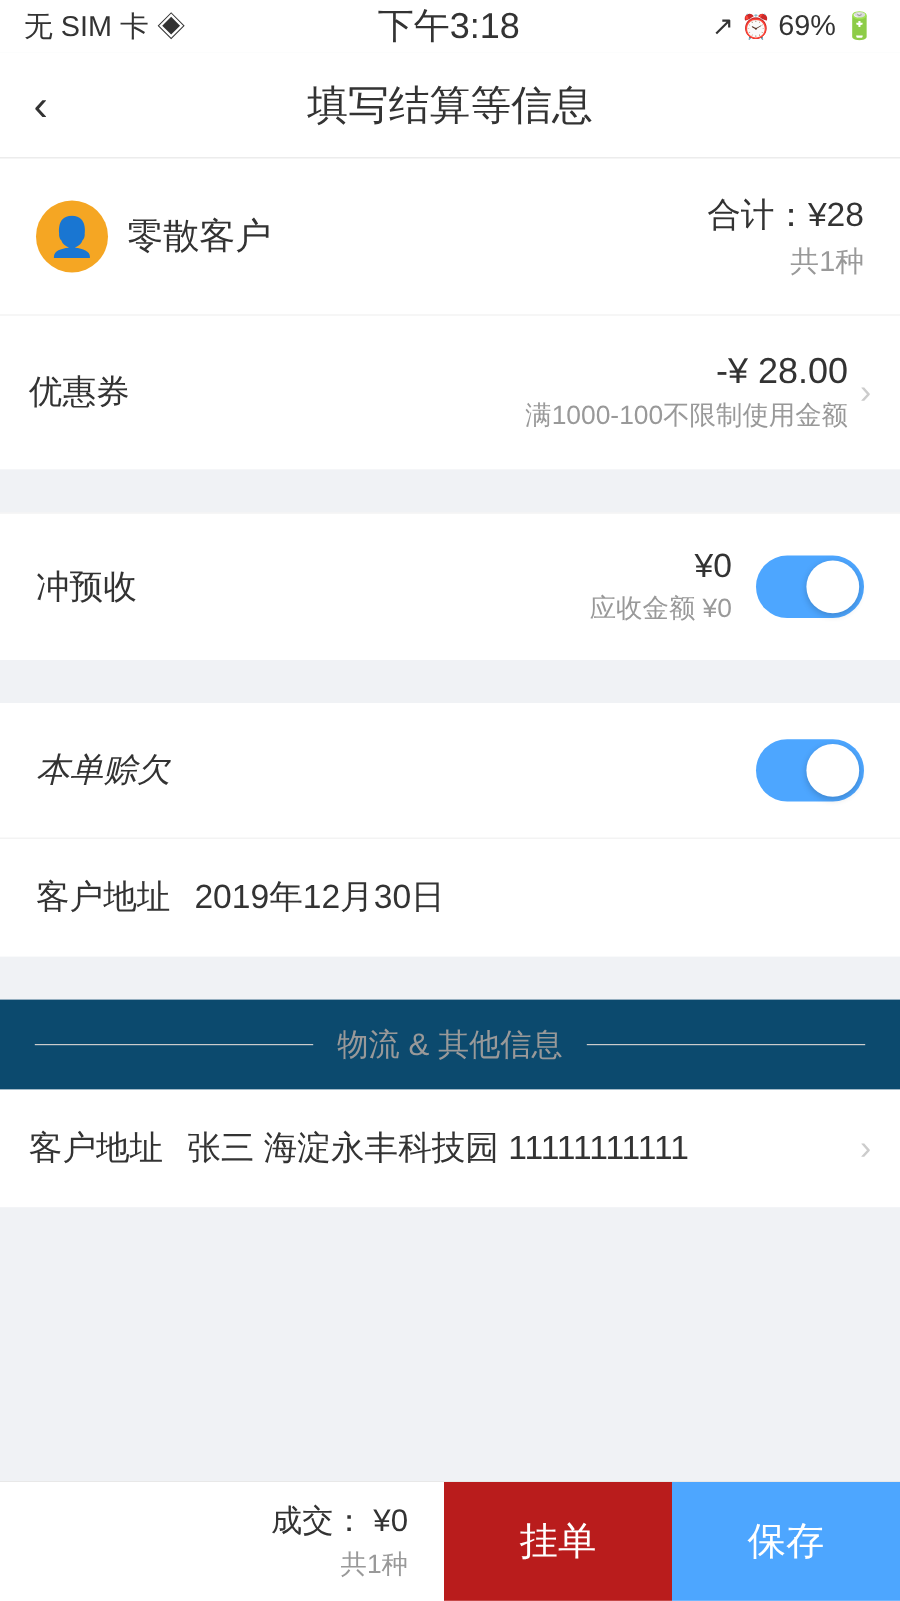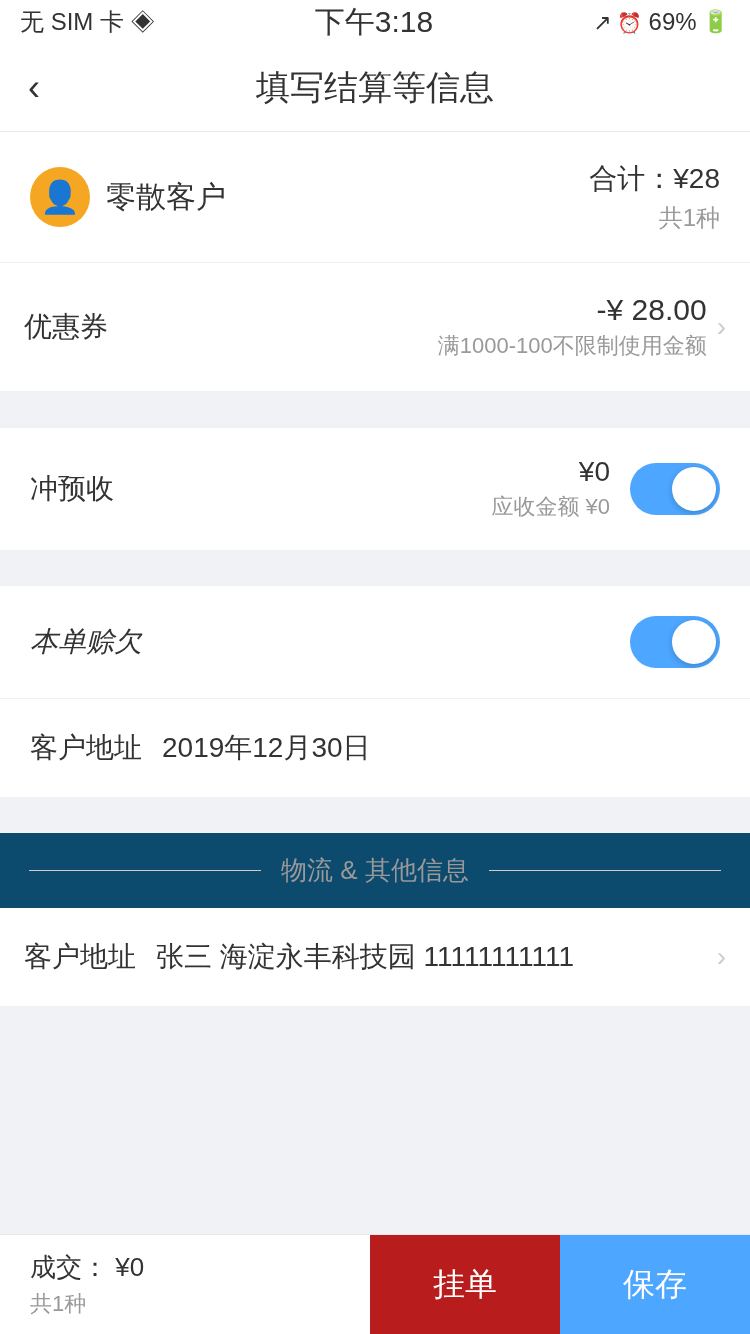--- a/index.html
+++ b/index.html
@@ -325,20 +325,21 @@
       width: 750px;
       height: 100px;
       background: #fff;
       display: flex;
       align-items: center;
       border-top: 1px solid #e8e8e8;
     }
     .bottom-summary {
       flex: 1;
       padding: 0 30px;
+      text-align: right;
     }
     .bottom-summary-label {
       font-size: 26px;
       color: #333;
     }
     .bottom-summary-count {
       font-size: 22px;
       color: #999;
       margin-top: 4px;
     }

